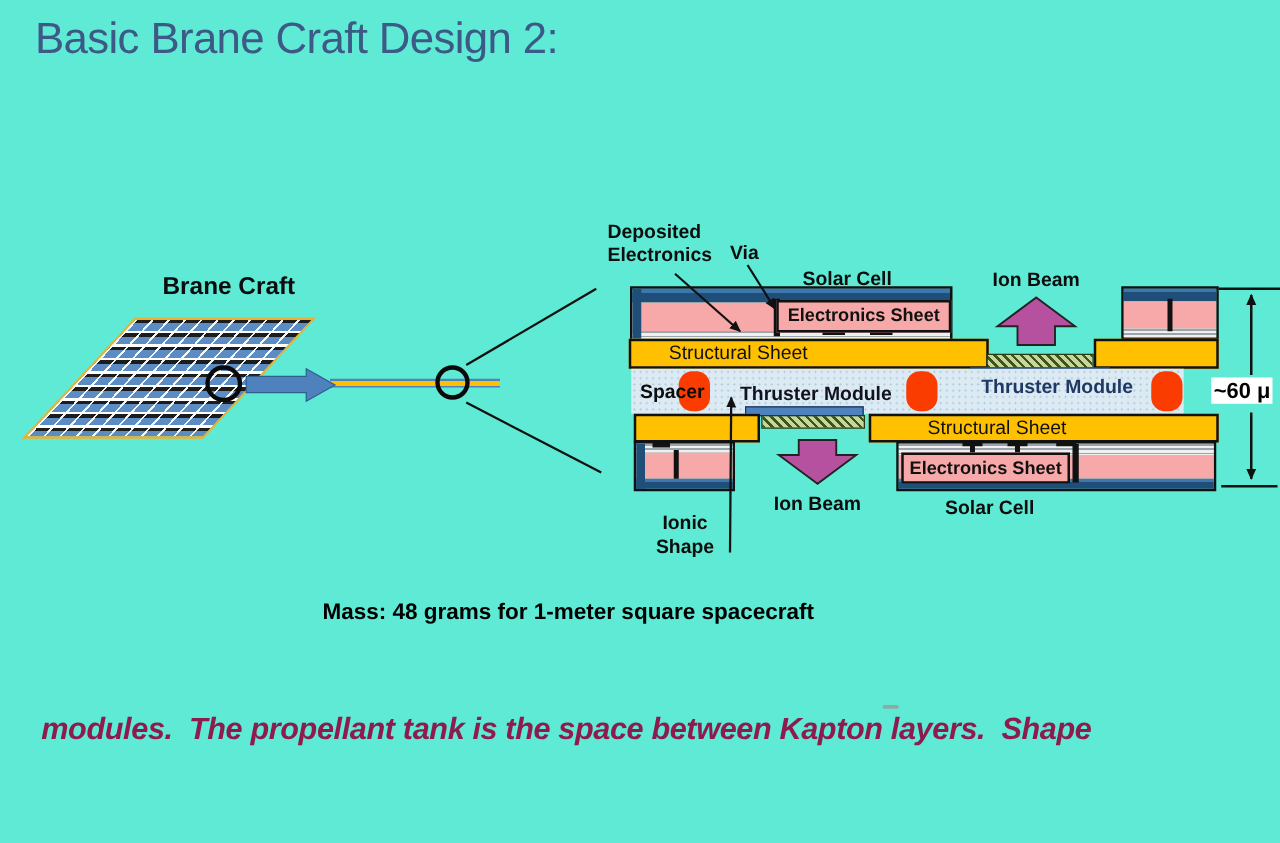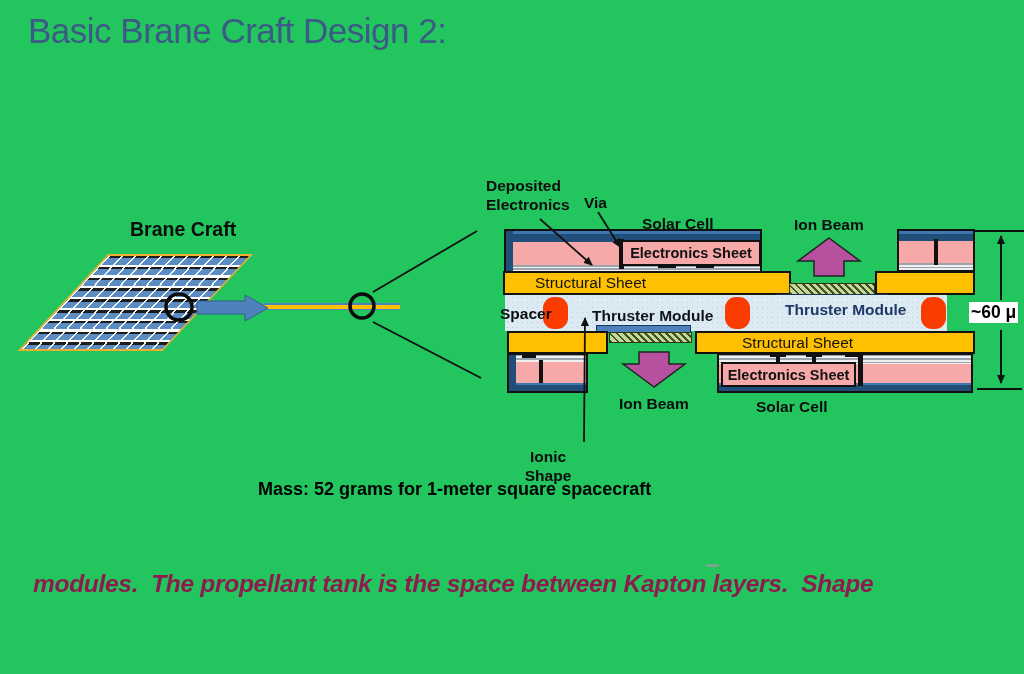--- a/index.html
+++ b/index.html
@@ -1,16 +1,16 @@
 <!DOCTYPE html>
 <html style="--title_blue: #3C5A85; --caption_maroon: #8E1B4E; --solar_cell_navy: #1F4E79; --electronics_pink: #F7A8A8; --structural_yellow: #FFC000; --tank_light_blue: #DCEAF4; --spacer_red: #FA3C00; --ion_beam_magenta: #B5519E; --panel_blue: #5B8CC4; --thruster_strip_blue: #4F81BD;"><head>
 <meta charset="utf-8">
 <style>
   html,body{margin:0;padding:0;background:#fff;}
-  .page{position:relative;width:1024px;height:674px;background:#22c55e;overflow:hidden;
+  .page{position:relative;width:1024px;height:674px;background:#5eead4;overflow:hidden;
         font-family:"Liberation Sans",sans-serif;}
   .abs{position:absolute;}
   .lbl{position:absolute;font-weight:700;color:#0d0d0d;font-size:15.5px;line-height:19px;white-space:nowrap;}
 
   
   .title{position:absolute;left:28px;top:11px;font-size:35px;letter-spacing:-.5px;
          color:var(--title_blue,#3C5A85);font-weight:400;}
 
   
   .brane-label{left:130px;top:220px;font-size:19.5px;}
@@ -128,26 +128,26 @@
   <div class="viamark" style="left:845px;top:353px;width:16px;height:4px;"></div>
   <div class="abs labelbox" style="left:721px;top:362px;width:135px;height:25px;">Electronics Sheet</div>
 
   <div class="lbl" style="left:486px;top:176px;">
     <div>Deposited</div>
     <div>Electronics</div>
   </div>
   <div class="lbl" style="left:584px;top:193px;">Via</div>
   <div class="lbl" style="left:642px;top:214px;">Solar Cell</div>
   <div class="lbl" style="left:794px;top:215px;">Ion Beam</div>
-  <div class="lbl" style="left:500px;top:304px;">Spacer</div>
+  <div class="lbl" style="left:512px;top:304px;">Spacer</div>
   <div class="lbl" style="left:592px;top:306px;color:#10131f;">Thruster Module</div>
   <div class="lbl" style="left:785px;top:300px;color:#1F3864;">Thruster Module</div>
   <div class="lbl" style="left:619px;top:394px;">Ion Beam</div>
   <div class="lbl" style="left:756px;top:397px;">Solar Cell</div>
-  <div class="lbl" style="left:517px;top:409px;width:62px;text-align:center;margin-top:38px;">
+  <div class="lbl" style="left:517px;top:409px;width:62px;text-align:center;">
     <div>Ionic</div>
     <div>Shape</div>
   </div>
   <div class="dim-label">~60 μ</div>
 
   <svg class="overlay" viewBox="0 0 1024 674">
     <defs>
       <marker id="ah" orient="auto" markerUnits="userSpaceOnUse" markerWidth="10" markerHeight="9" refX="8" refY="4">
         <path d="M0,0 L9,4 L0,8 z" fill="#111"></path>
       </marker>
@@ -161,21 +161,21 @@
     <polygon class="magenta" points="654,387 623,364 639,364 639,352 669,352 669,364 685,364"></polygon>
     <line class="ln" x1="540" y1="219" x2="592" y2="265" marker-end="url(#ah)"></line>
     <line class="ln" x1="598" y1="212" x2="620" y2="247" marker-end="url(#ah)"></line>
     <line class="ln" x1="584" y1="442" x2="585" y2="318" marker-end="url(#ah)"></line>
     <line class="ln2" x1="975" y1="231" x2="1027" y2="231"></line>
     <line class="ln2" x1="977" y1="389" x2="1022" y2="389"></line>
     <line class="ln2" x1="1001" y1="300" x2="1001" y2="236" marker-end="url(#ah)"></line>
     <line class="ln2" x1="1001" y1="330" x2="1001" y2="383" marker-end="url(#ah)"></line>
   </svg>
 
-  <div class="mass-note">Mass: 52 grams for 1-meter square spacecraft</div>
+  <div class="mass-note">Mass: 48 grams for 1-meter square spacecraft</div>
 
   <div class="stray"></div>
 
   <div class="caption">
     <div>modules.  The propellant tank is the space between Kapton layers.  Shape</div>
   </div>
 
 </div>
 
 </body></html>

